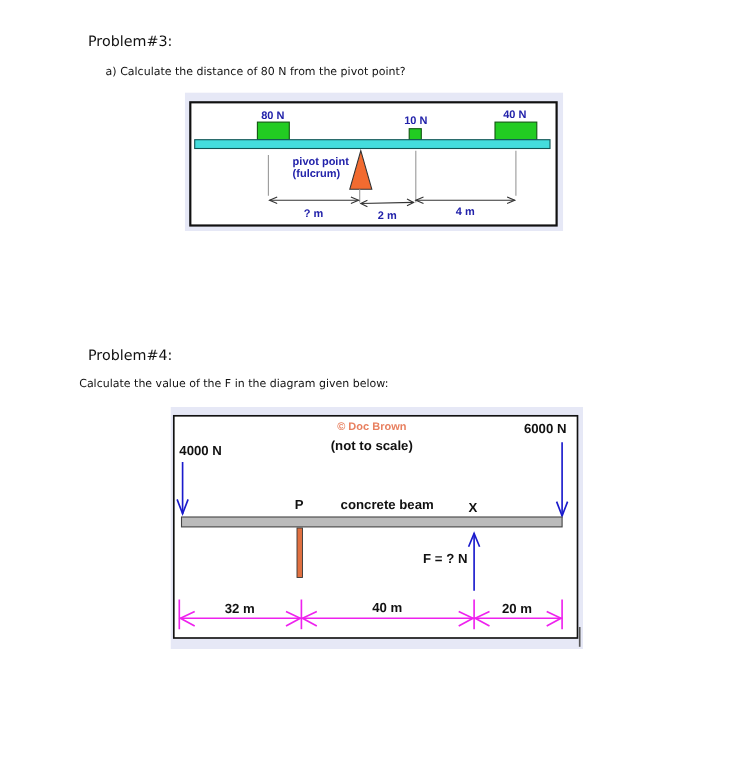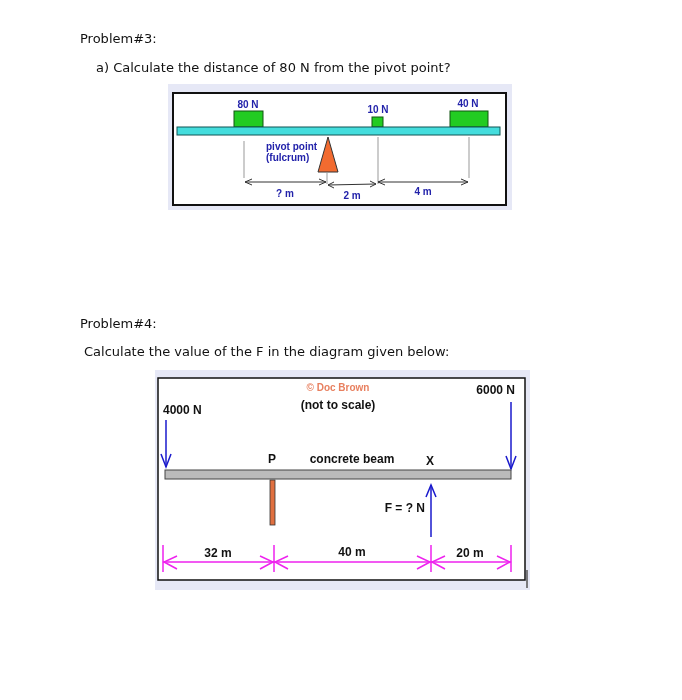--- a/index.html
+++ b/index.html
@@ -1,20 +1,20 @@
 <!DOCTYPE html>
 <html><head>
 <meta charset="utf-8">
 <style>
   html, body { margin:0; padding:0; }
   body { width:682px; height:700px; background:#ffffff; position:relative; overflow:hidden;
          font-family:"Liberation Sans", sans-serif; color:#000; }
   .abs { position:absolute; }
   .h-title { font-family:"DejaVu Sans", sans-serif; font-weight:normal; font-size:13px; color:#111; }
-  .q-text { font-family:"DejaVu Sans", sans-serif; font-size:13px; color:#111; }
+  .q-text { font-family:"DejaVu Sans", sans-serif; font-size:10px; color:#111; }
   svg text { font-family:"Liberation Sans", sans-serif; font-weight:bold; }
 </style>
 </head>
 <body>
 
 <div class="abs h-title" style="left:80px; top:31px;">Problem#3:</div>
 <div class="abs q-text" style="left:96px; top:60px;">a) Calculate the distance of 80 N from the pivot point?</div>
 
 <div class="abs" style="left:168px; top:84px; width:332px; height:126px;">
   <svg width="344" height="126" viewBox="0 0 344 126">
@@ -50,21 +50,21 @@
       <polyline points="217,95 210,98 217,101"></polyline>
         <polyline points="293,95 300,98 293,101"></polyline>
     </g>
     <text x="117" y="113" font-size="10" fill="#2222aa" text-anchor="middle">? m</text>
     <text x="184" y="115" font-size="10" fill="#2222aa" text-anchor="middle">2 m</text>
     <text x="255" y="111" font-size="10" fill="#2222aa" text-anchor="middle">4 m</text>
   </svg>
 </div>
 
 <div class="abs h-title" style="left:80px; top:316px;">Problem#4:</div>
-<div class="abs q-text" style="left:84px; top:344px;">Calculate the value of the F in the diagram given below:</div>
+<div class="abs q-text" style="left:72px; top:344px;">Calculate the value of the F in the diagram given below:</div>
 
 <div class="abs" style="left:155px; top:370px; width:375px; height:220px;">
   <svg width="375" height="220" viewBox="0 0 375 220">
     <rect x="0" y="0" width="375" height="220" fill="#e6e8f6"></rect>
     <rect x="3" y="8" width="367" height="202" fill="#ffffff" stroke="#111" stroke-width="1.5"></rect>
     <text x="183" y="21" font-size="10" fill="#e88060" font-weight="normal" text-anchor="middle">© Doc Brown</text>
     <text x="183" y="39" font-size="12" fill="#111" text-anchor="middle">(not to scale)</text>
     <text x="8" y="44" font-size="12" fill="#111">4000 N</text>
     <text x="360" y="24" font-size="12" fill="#111" text-anchor="end">6000 N</text>
 

